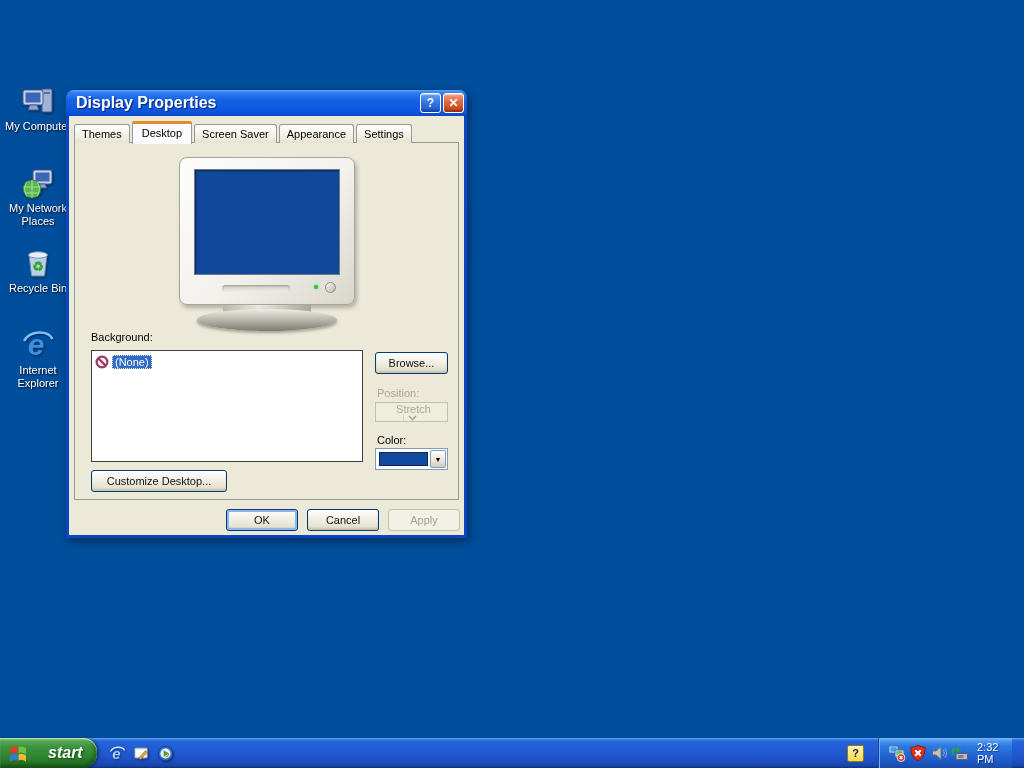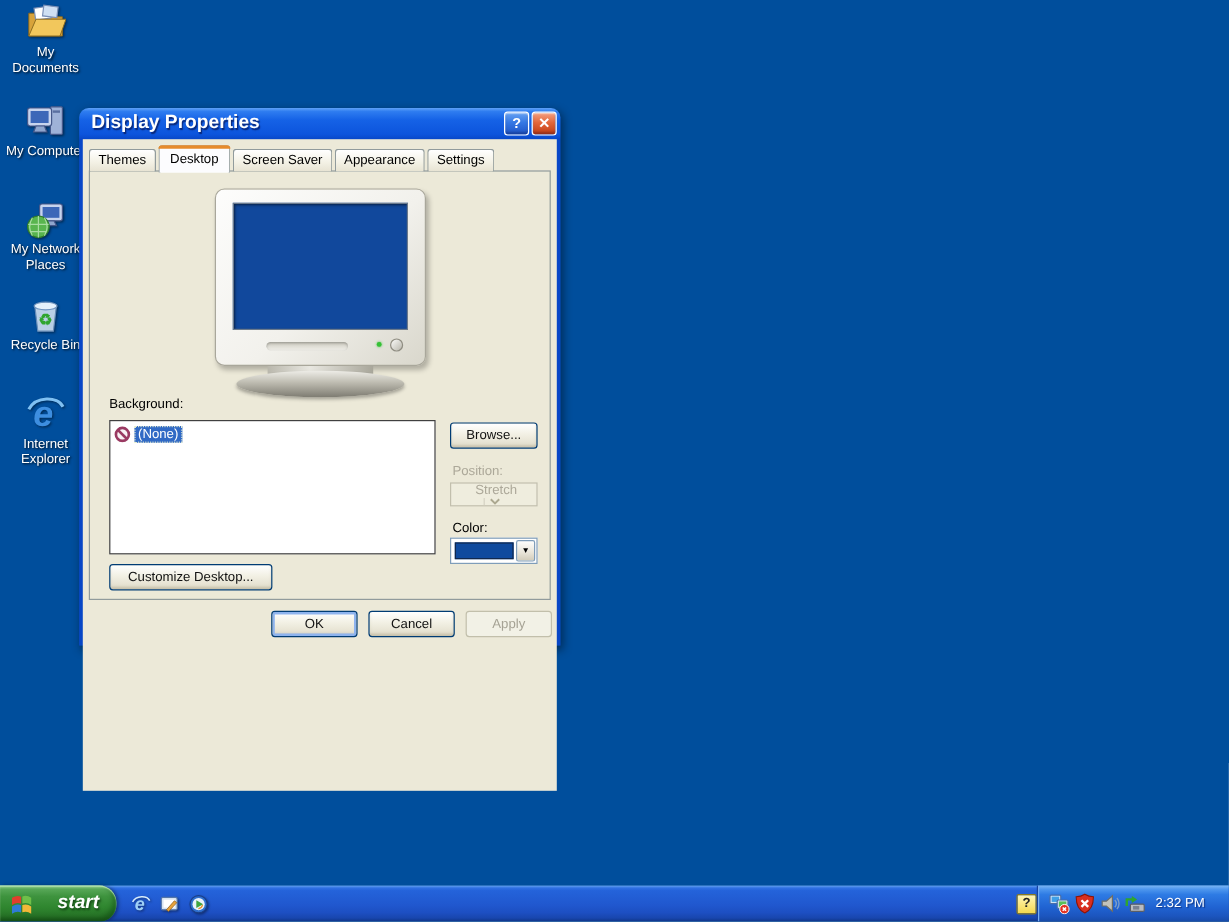--- a/index.html
+++ b/index.html
@@ -19,21 +19,21 @@
     background:linear-gradient(180deg,#5EA1F8 0,#2E7CF0 3px,#1562E6 10px,#0C54DC 22px,#0847C8 26px,#0846C6 100%);
     box-shadow:2px 3px 8px rgba(0,0,0,.45); }
   .titlebar { height:26px; display:flex; align-items:center; padding-left:7px; }
   .title-text { color:#fff; font-size:16px; font-weight:bold; text-shadow:1px 1px 1px rgba(8,24,90,.8); flex:1; }
   .cap-btn { width:21px; height:20px; margin-left:2px; border:1px solid #fff; border-radius:3px;
     color:#fff; font-weight:bold; font-size:12px; line-height:18px; text-align:center; cursor:pointer;
     box-shadow:inset 0 1px 1px rgba(255,255,255,.5), inset 0 -2px 2px rgba(0,0,40,.25); }
   .btn-help { background:linear-gradient(180deg,#66A1F2 0,#3578E4 45%,#1E55C8 100%); }
   .btn-close { background:linear-gradient(180deg,#F3A183 0,#E4673B 45%,#C23C12 100%); }
 
-  .client { position:relative; background:#ECE9D8; height:543px; }
+  .client { position:relative; background:#ECE9D8; height:419px; }
 
   
   .tabstrip { position:absolute; left:5px; top:4px; height:23px; display:flex; align-items:flex-end; z-index:3; }
   .tab { height:19px; padding:0 7px; margin-right:2px; line-height:18px; cursor:pointer;
     border:1px solid #919B9C; border-bottom:none; border-radius:3px 3px 0 0;
     background:linear-gradient(180deg,#FFFFFF 0,#F4F2E6 55%,#E7E3D2 100%); }
   .tab.active { position:relative; height:23px; line-height:22px; margin-bottom:-1px; padding:0 9px;
     background:#FCFCFE; z-index:4; }
   .tab.active::before { content:""; position:absolute; left:-1px; right:-1px; top:-1px; height:3px;
     border-radius:3px 3px 0 0; background:#E68B2C; }
@@ -95,41 +95,32 @@
   .start-btn { position:absolute; left:0; top:0; width:97px; height:30px; display:flex; align-items:center; gap:20px;
     padding-left:8px; border-radius:0 14px 14px 0; cursor:pointer;
     background:linear-gradient(180deg,#8BD08B 0,#57A757 10%,#3E933E 30%,#2F862F 60%,#277427 85%,#1D5C1D 100%);
     box-shadow:inset 0 1px 1px #BCE8B4, inset -3px -3px 4px rgba(0,45,0,.35), 2px 0 3px rgba(0,0,0,.35); }
   .start-label { color:#fff; font-size:16px; font-weight:bold; font-style:italic; text-shadow:1px 1px 2px rgba(10,50,10,.8); padding-bottom:1px; }
   .quick-launch { position:absolute; left:108px; top:0; height:30px; display:flex; align-items:center; gap:6px; }
   .ql-icon { width:18px; height:18px; display:flex; align-items:center; justify-content:center; cursor:pointer; filter:drop-shadow(1px 1px 1px rgba(0,0,0,.4)); }
   .help-badge { position:absolute; left:847px; top:7px; width:17px; height:17px; cursor:pointer;
     background:linear-gradient(180deg,#FFF6B8,#F4D84E); border:1px solid #8A7A1E; border-radius:2px;
     color:#222; font-weight:bold; font-size:11px; text-align:center; line-height:15px; }
-  .tray { position:absolute; right:0; top:0; width:160px; height:30px; display:flex; align-items:center;
+  .tray { position:absolute; right:12px; top:0; width:134px; height:30px; display:flex; align-items:center;
     border-left:1px solid #1644A0; box-shadow:inset 1px 0 0 #79AEF4;
     background:linear-gradient(180deg,#79B5F4 0,#4E97EE 10%,#2E7BE4 25%,#2063D2 60%,#1C55BE 85%,#174AA6 100%);
     padding-left:9px; }
   .tray-icon { width:18px; height:18px; margin-right:3px; display:flex; align-items:center; justify-content:center; cursor:pointer; }
   .tray-clock { color:#fff; font-size:11px; margin-left:5px; text-shadow:1px 1px 1px rgba(0,20,80,.6); cursor:default; }
 </style>
 </head>
 <body>
 
 <div id="stage" style="background: rgb(0, 78, 156);">
 
-  <div class="dicon" style="top:2px;">
-    <svg width="34" height="34" viewBox="0 0 34 34">
-      <path d="M3 9 h10 l3 3 h15 v16 H3z" fill="#D8A33B" stroke="#8A6A1E" stroke-width="0.8"></path>
-      <rect x="8" y="4" width="13" height="10" fill="#FFFFFF" stroke="#7A90B8" transform="rotate(-8 14 9)"></rect>
-      <rect x="15" y="3" width="12" height="9" fill="#CFE0F4" stroke="#7A90B8" transform="rotate(7 21 7)"></rect>
-      <path d="M3 28 L9 14 h25 l-5 14z" fill="#F2C75C" stroke="#8A6A1E" stroke-width="0.8"></path>
-    </svg>
-    <div class="dlabel">My Documents</div>
-  </div>
 
   <div class="dicon" style="top:84px;">
     <svg width="34" height="34" viewBox="0 0 34 34">
       <rect x="21" y="5" width="10" height="23" rx="1" fill="#9FB2D8" stroke="#46588A"></rect>
       <rect x="23" y="8" width="6" height="2" fill="#5A6FA0"></rect>
       <rect x="2" y="6" width="20" height="15" rx="2" fill="#C7D4EE" stroke="#46588A"></rect>
       <rect x="4.5" y="8.5" width="15" height="10" fill="#3C67B8"></rect>
       <path d="M9 21 h7 l2 5 H7z" fill="#8FA6CE" stroke="#46588A"></path>
     </svg>
     <div class="dlabel">My Computer</div>

